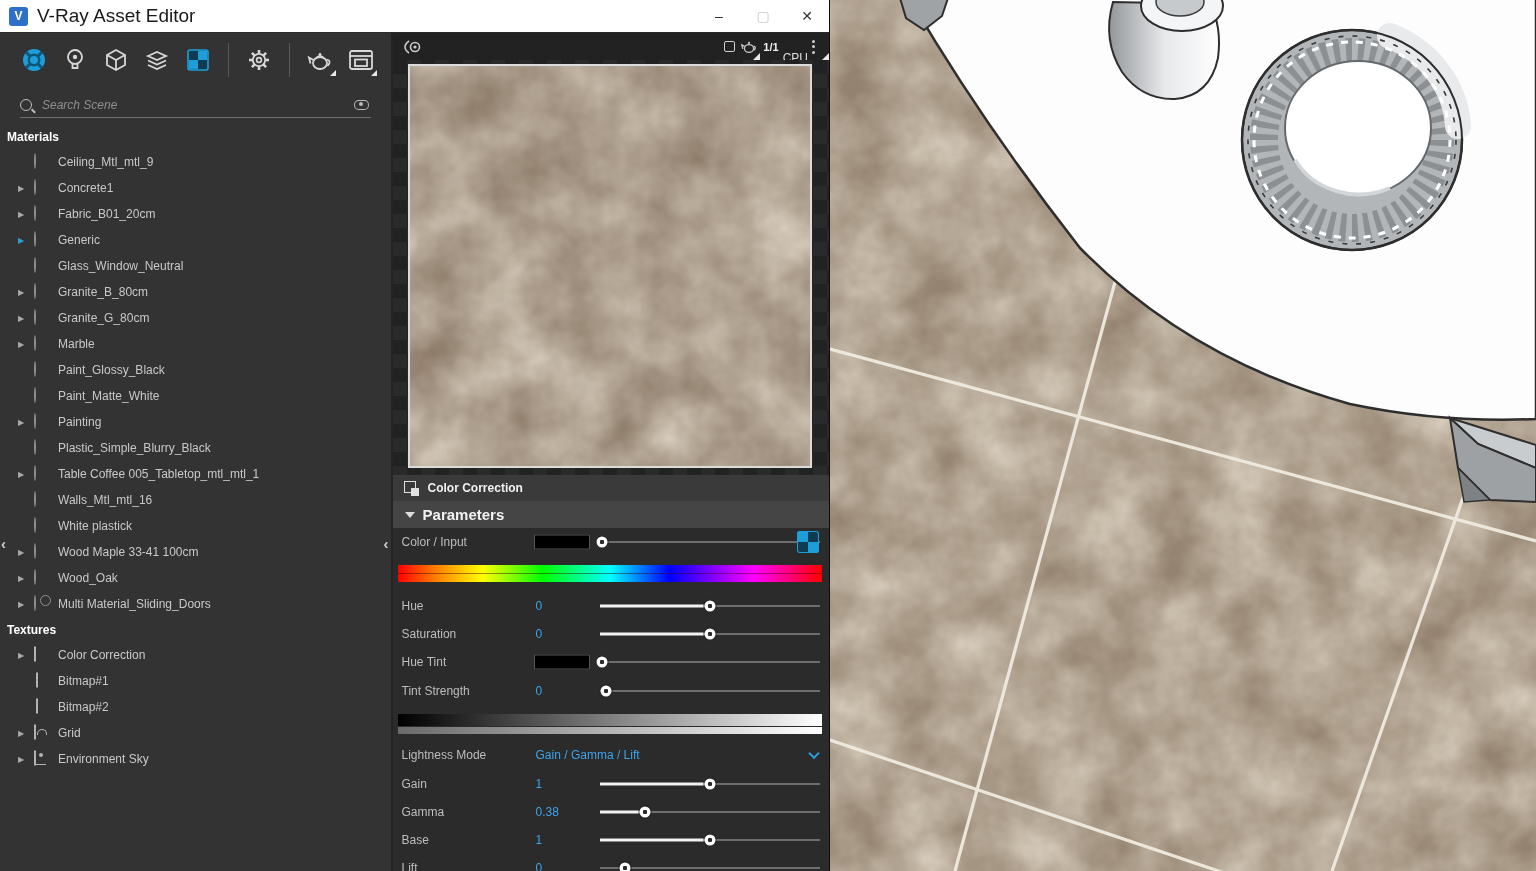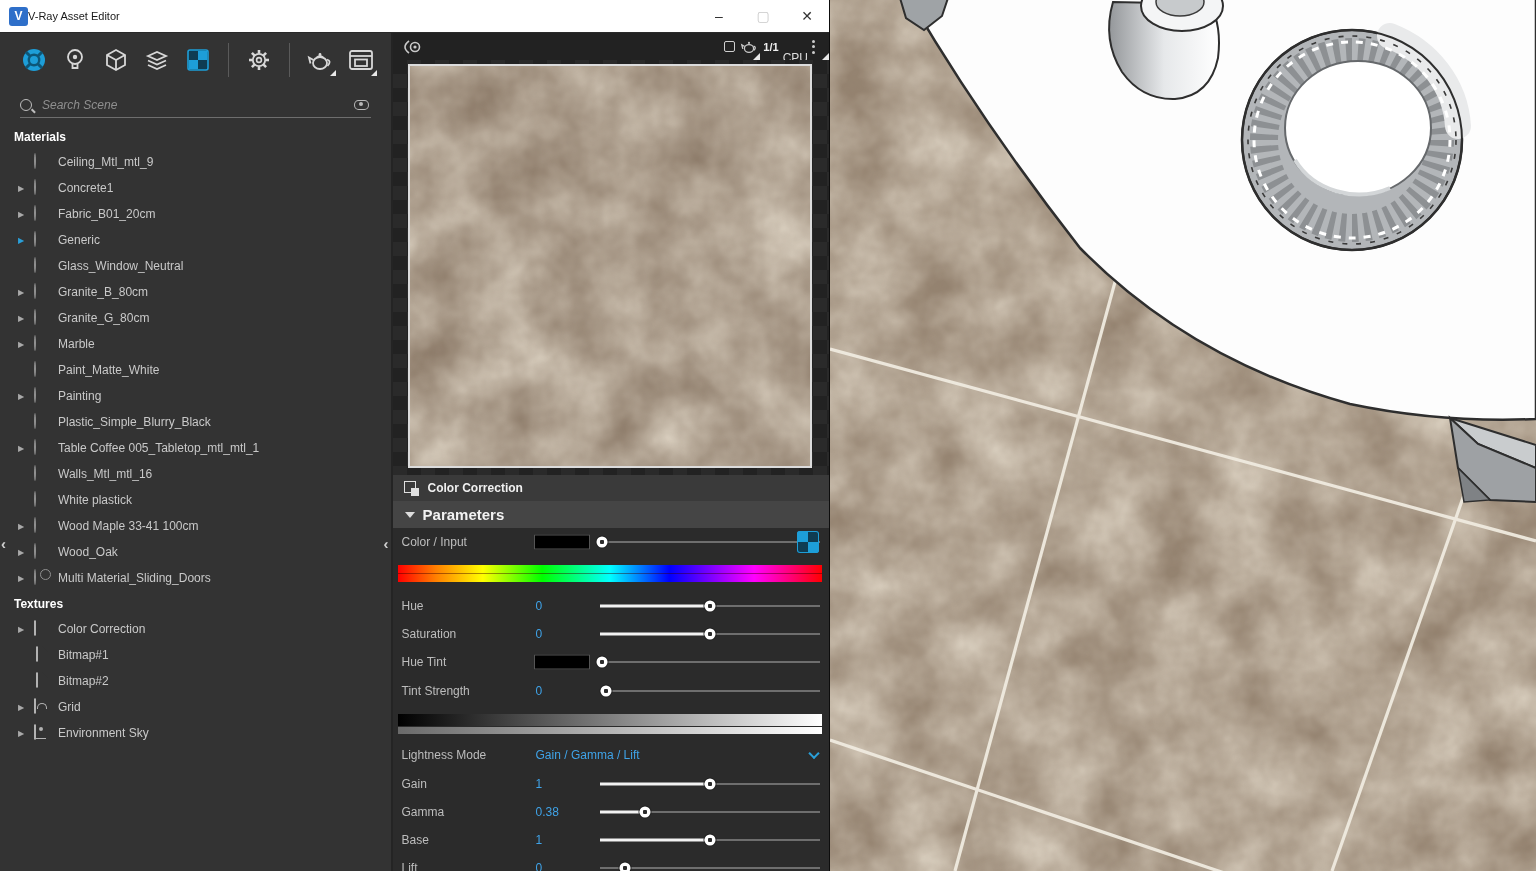--- a/index.html
+++ b/index.html
@@ -7,41 +7,41 @@
   .screen{position:relative;width:1536px;height:871px;overflow:hidden;background:#111;}
 
   
   .viewport{position:absolute;left:830px;top:0;width:706px;height:871px;overflow:hidden;}
 
   
   .vwin{position:absolute;left:0;top:0;width:830px;height:871px;background:#333;border-right:1px solid #0d0d0d;}
   .titlebar{position:relative;height:33px;background:#fff;display:flex;align-items:center;border-bottom:1px solid #2a2a2a;}
   .logo{width:19px;height:19px;margin-left:9px;border-radius:3px;background:#2e6fc9;color:#fff;
         display:flex;align-items:center;justify-content:center;font-size:12px;font-weight:bold;}
-  .title{font-size:11px;color:#1a1a1a;}
+  .title{margin-left:9px;font-size:19px;color:#1a1a1a;}
   .wctrls{margin-left:auto;display:flex;height:100%;}
   .wbtn{width:44px;display:flex;align-items:center;justify-content:center;font-size:14px;color:#333;cursor:pointer;}
   .wbtn.dis{color:#c9c9c9;}
   .main{display:flex;height:838px;}
 
   
   .left{width:393px;background:#333;border-right:2px solid #242424;position:relative;}
   .toolbar{height:53px;display:flex;align-items:center;padding-left:20px;gap:13px;}
   .tbi{position:relative;width:28px;height:28px;display:flex;align-items:center;justify-content:center;cursor:pointer;}
   .tbdiv{width:1px;height:34px;background:#5a5a5a;margin:0 3px;}
   .corner{position:absolute;right:-2px;bottom:-2px;width:0;height:0;border-left:6px solid transparent;border-bottom:6px solid #e8e8e8;}
   .searchrow{position:relative;margin:6px 20px 0 20px;height:26px;border-bottom:1px solid #6e6e6e;display:flex;align-items:center;}
   .searchrow input{flex:1;background:transparent;border:0;outline:none;color:#ddd;font-size:12px;font-style:italic;margin-left:8px;}
   .searchrow input::placeholder{color:#8f8f8f;font-style:italic;}
   .mag{width:12px;height:12px;border:1.6px solid #bdbdbd;border-radius:50%;position:relative;flex:none;}
   .mag::after{content:"";position:absolute;left:10px;top:10px;width:5px;height:1.6px;background:#bdbdbd;transform:rotate(45deg);}
   .eye{flex:none;width:15px;height:10px;border:1.5px solid #b9b9b9;border-radius:60% 60% 60% 60%/100% 100% 100% 100%;position:relative;margin-right:2px;}
   .eye::after{content:"";position:absolute;left:4px;top:1.5px;width:4px;height:4px;border-radius:50%;background:#b9b9b9;}
   .tree{margin-top:6px;font-size:12px;}
-  .sect{height:25px;display:flex;align-items:center;padding-left:14px;color:#fff;font-weight:bold;}
+  .sect{height:25px;display:flex;align-items:center;padding-left:7px;color:#fff;font-weight:bold;}
   .titem{height:26px;display:flex;align-items:center;color:#c9c9c9;cursor:pointer;}
   .arrow{width:12px;margin-left:18px;font-size:8px;color:#a9a9a9;flex:none;}
   .arrow.sel{color:#2a9fd8;}
   .tlabel{margin-left:8px;white-space:nowrap;}
   .ticon{flex:none;width:16px;height:16px;margin-left:4px;position:relative;}
   .icon-sphere{width:15px;height:15px;border:1.5px solid #8f8f8f;border-radius:50%;background:radial-gradient(circle at 40% 35%,#565656,#323232);box-shadow:inset 0 0 0 2px #3f3f3f;}
   .icon-multi{width:13px;height:13px;border:1.5px solid #8f8f8f;border-radius:50%;background:#3a3a3a;margin-top:3px;}
   .icon-multi::before{content:"";position:absolute;right:-1px;top:-1px;width:9px;height:9px;border:1.2px solid #8f8f8f;border-radius:50%;}
   .icon-cc{width:15px;height:13px;border:1px solid #b2b2b2;border-radius:2px;margin-top:1px;
      background:linear-gradient(#b2b2b2,#b2b2b2) 2px 3px/9px 1px no-repeat,linear-gradient(#b2b2b2,#b2b2b2) 2px 7px/9px 1px no-repeat,
@@ -308,20 +308,25 @@
                 <span class="ticon"><i class="ig icon-sphere"></i></span>
                 <span class="tlabel">Granite_G_80cm</span>
               </div>
 
               <div class="titem">
                 <span class="arrow">▶</span>
                 <span class="ticon"><i class="ig icon-sphere"></i></span>
                 <span class="tlabel">Marble</span>
               </div>
 
+              <div class="titem">
+                <span class="arrow" style="visibility: hidden;">▶</span>
+                <span class="ticon"><i class="ig icon-sphere"></i></span>
+                <span class="tlabel">Paint_Glossy_Black</span>
+              </div>
 
               <div class="titem">
                 <span class="arrow" style="visibility: hidden;">▶</span>
                 <span class="ticon"><i class="ig icon-sphere"></i></span>
                 <span class="tlabel">Paint_Matte_White</span>
               </div>
 
               <div class="titem">
                 <span class="arrow">▶</span>
                 <span class="ticon"><i class="ig icon-sphere"></i></span>

